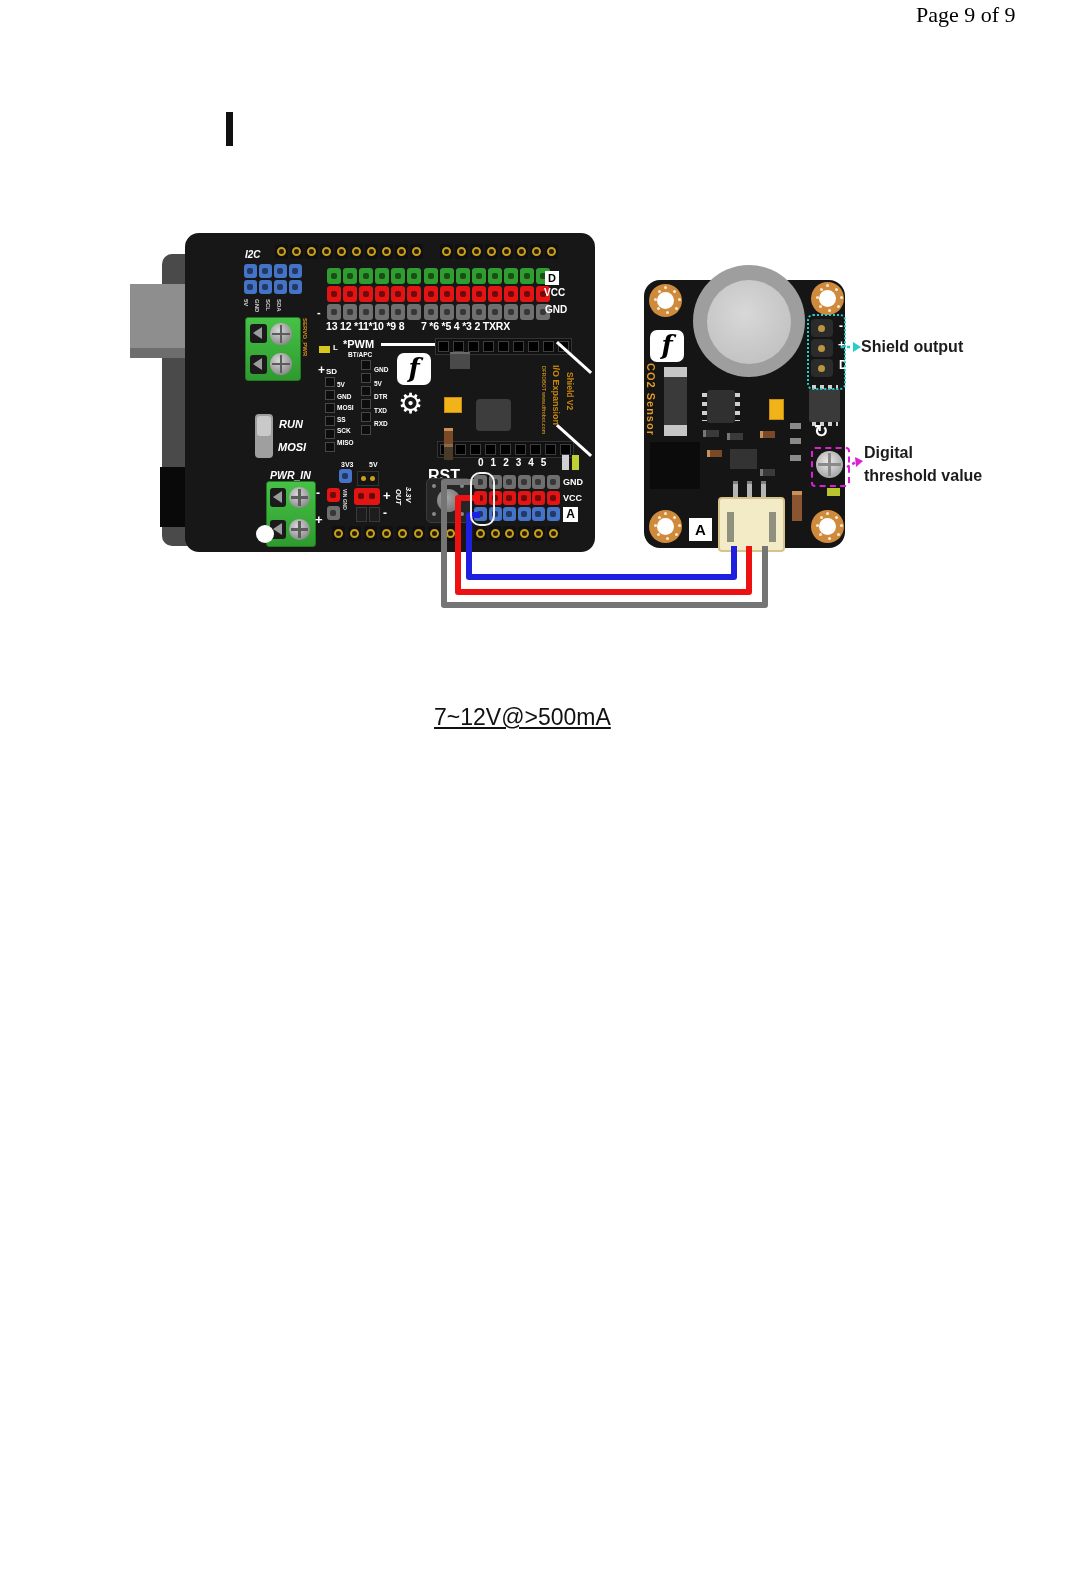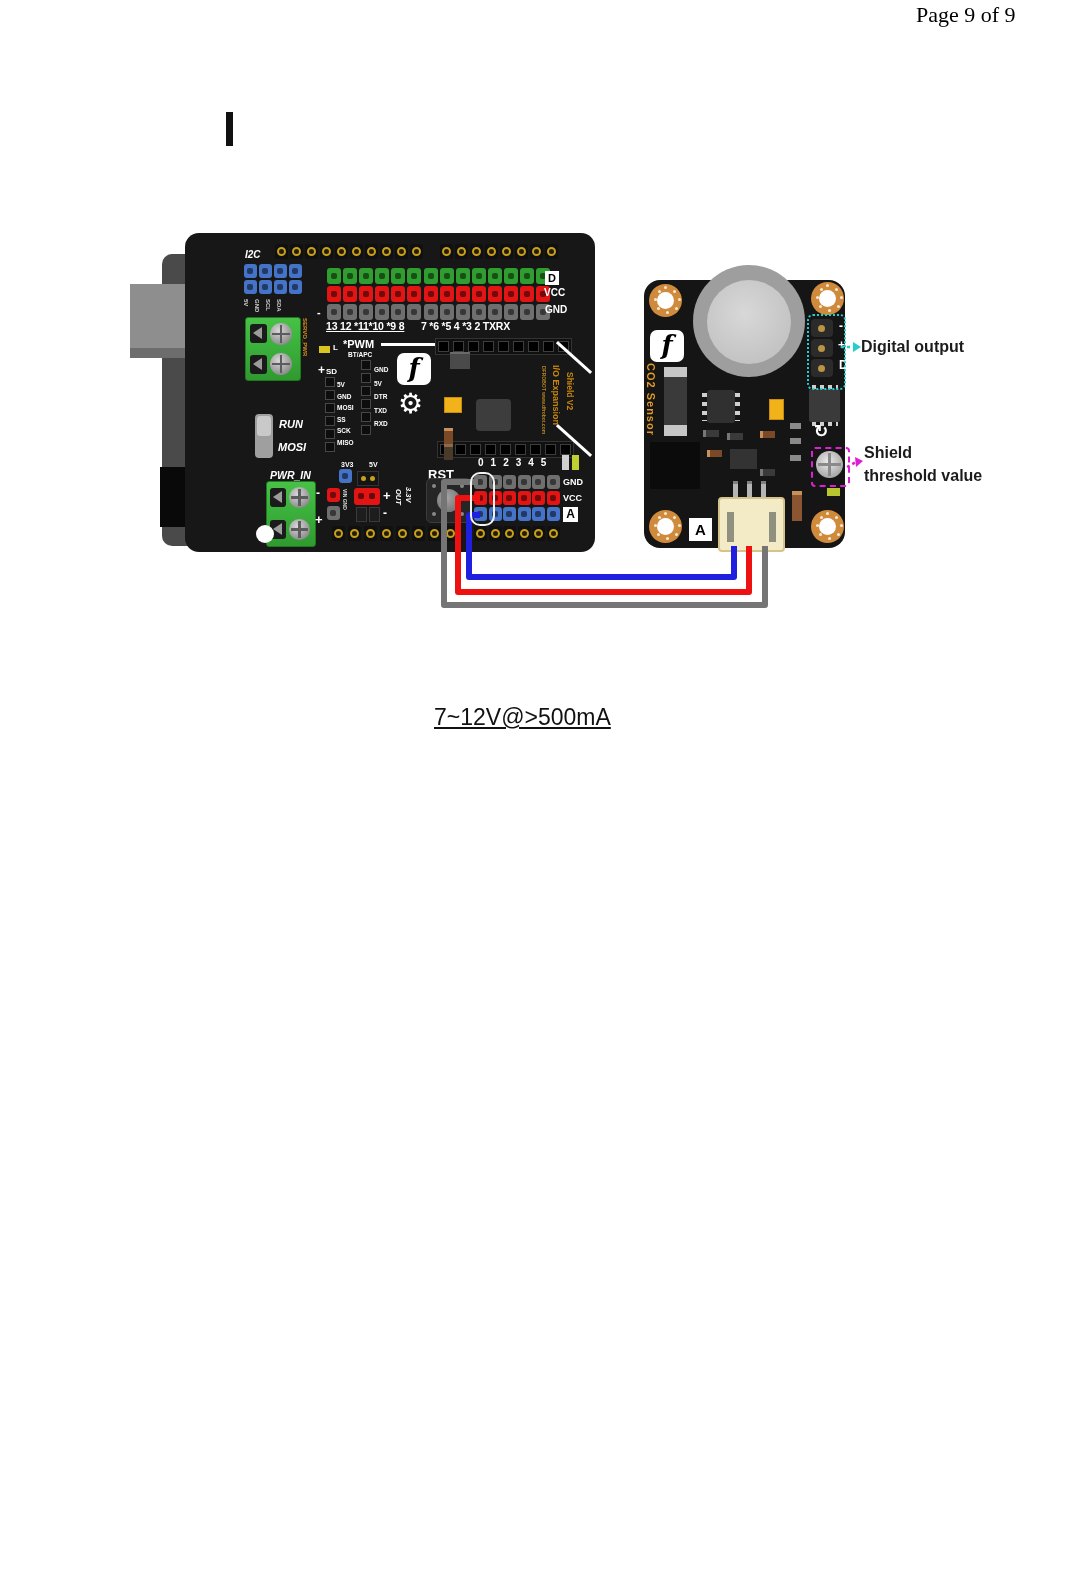--- a/index.html
+++ b/index.html
@@ -170,21 +170,21 @@
       <div class="pinrow" style="left:239px;top:71px;">
           <div class="pin gy"></div>
           <div class="pin gy"></div>
           <div class="pin gy"></div>
           <div class="pin gy"></div>
           <div class="pin gy"></div>
           <div class="pin gy"></div>
           <div class="pin gy"></div>
           <div class="pin gy"></div>
         </div>
-      <div class="abs wt" style="left:141px;top:88px;font-size:10.5px;letter-spacing:-0.2px;text-decoration:underline;">13 12 *11*10 *9 8</div>
+      <div class="abs wt" style="left:141px;top:88px;font-size:10.5px;letter-spacing:-0.2px;">13 12 *11*10 *9 8</div>
       <div class="abs wt" style="left:236px;top:88px;font-size:10.5px;letter-spacing:-0.2px;">7 *6 *5 4 *3 2 TXRX</div>
       <div class="whitebox" style="left:360px;top:38px;width:14px;height:14px;font-size:11px;line-height:14px;">D</div>
       <div class="abs wt" style="left:359px;top:55px;font-size:10px;">VCC</div>
       <div class="abs wt" style="left:360px;top:72px;font-size:10px;">GND</div>
 
       <div class="abs" style="left:134px;top:113px;width:11px;height:7px;background:#d8c520;"></div>
       <div class="abs wt" style="left:148px;top:111px;font-size:8px;">L</div>
       <div class="abs wt" style="left:158px;top:106px;font-size:11px;">*PWM</div>
       <div class="abs" style="left:196px;top:110px;width:54px;height:2.5px;background:#fff;"></div>
 
@@ -300,21 +300,21 @@
         <div style="position:absolute;left:4px;top:5px;width:6px;height:6px;border-radius:2px;background:rgba(0,0,0,.55);"></div>
         <div style="position:absolute;left:15px;top:5px;width:6px;height:6px;border-radius:2px;background:rgba(0,0,0,.55);"></div>
       </div>
       <div class="abs wt" style="left:198px;top:256px;font-size:13px;">+</div>
       <div class="abs" style="left:171px;top:274px;width:9px;height:13px;background:#1d1d1d;border:1px solid #3a3a3a;"></div>
       <div class="abs" style="left:184px;top:274px;width:9px;height:13px;background:#1d1d1d;border:1px solid #3a3a3a;"></div>
       <div class="abs wt" style="left:198px;top:274px;font-size:12px;">-</div>
       <div class="abs vt" style="left:209px;top:256px;height:30px;font-size:7.5px;color:#fff;font-weight:700;font-style:italic;">OUT</div>
       <div class="abs vt" style="left:219px;top:254px;height:34px;font-size:7.5px;color:#fff;font-weight:700;font-style:italic;">3.3V</div>
 
-      <div class="abs wt" style="left:243px;top:235px;font-size:13px;">RST</div>
+      <div class="abs wt" style="left:243px;top:235px;font-size:16px;">RST</div>
       <div class="rstbtn" style="left:241px;top:245px;width:43px;height:43px;">
         <div style="position:absolute;left:5px;top:5px;width:4px;height:4px;border-radius:50%;background:#888;
                     box-shadow:28px 0 0 #888,0 28px 0 #888,28px 28px 0 #888;"></div>
         <div style="position:absolute;left:10px;top:10px;width:23px;height:23px;border-radius:50%;
                     background:radial-gradient(circle at 42% 38%,#a5a5a5,#777 75%);"></div>
       </div>
 
       <div class="abs" style="left:293px;top:225px;display:flex;gap:7px;">
         <span class="wt" style="font-size:10px;">0</span>
         <span class="wt" style="font-size:10px;">1</span>
@@ -450,20 +450,20 @@
       <polyline points="468,498 446,498 446,592 737,592 737,546" fill="none" stroke="#ee1111" stroke-width="6" stroke-linejoin="round"></polyline>
       <polyline points="468,515 457,515 457,577 722,577 722,546" fill="none" stroke="#1f1fe0" stroke-width="6" stroke-linejoin="round"></polyline>
       <line x1="829" y1="347" x2="841" y2="347" stroke="#25cdcd" stroke-width="2.5" stroke-dasharray="3,3"></line>
       <path d="M841,342 L849,347 L841,352 Z" fill="#25cdcd"></path>
       <line x1="835" y1="467" x2="844" y2="462" stroke="#dd1fd4" stroke-width="2.5" stroke-dasharray="3,3"></line>
       <path d="M843,457 L851,461 L844,467 Z" fill="#dd1fd4"></path>
     </svg>
 
     <div class="abs" style="left:458px;top:472px;width:21px;height:50px;border:2.5px solid #f2f2f2;border-radius:10px;"></div>
 
-    <div class="anno" style="left:849px;top:338px;">Digital output</div>
-    <div class="anno" style="left:852px;top:444px;">Shield</div>
+    <div class="anno" style="left:849px;top:338px;">Shield output</div>
+    <div class="anno" style="left:852px;top:444px;">Digital</div>
     <div class="anno" style="left:852px;top:467px;">threshold value</div>
   </div>
 
   <div class="abs" style="left:434px;top:704px;font-size:23px;color:#111;text-decoration:underline;">7~12V@&gt;500mA</div>
 
 </div>
 
 </body></html>

